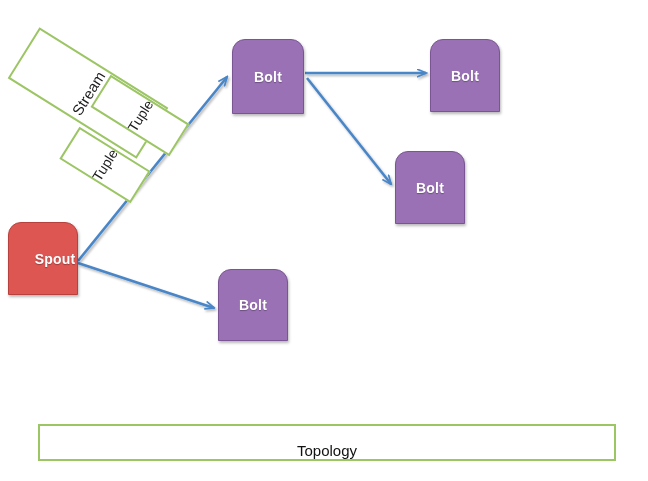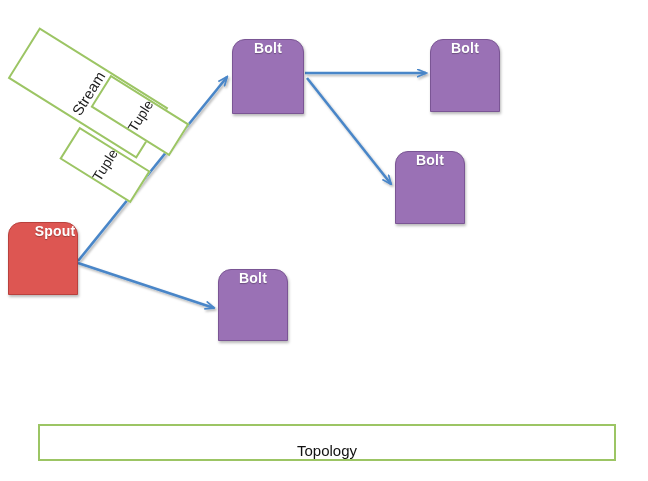--- a/index.html
+++ b/index.html
@@ -23,20 +23,21 @@
     height: 481px;
     pointer-events: none;
   }
 
   
   .node {
     position: absolute;
     box-sizing: border-box;
     border-radius: 13px 13px 0 0;
     display: flex;
+    align-items: center;
     justify-content: center;
     color: #ffffff;
     font-size: 14px;
     font-weight: bold;
     letter-spacing: .2px;
     text-shadow: 0 1px 1px rgba(0,0,0,.30);
     box-shadow: 1px 2px 3px rgba(0,0,0,.28);
   }
   .node.spout {
     background: #dd5652;

